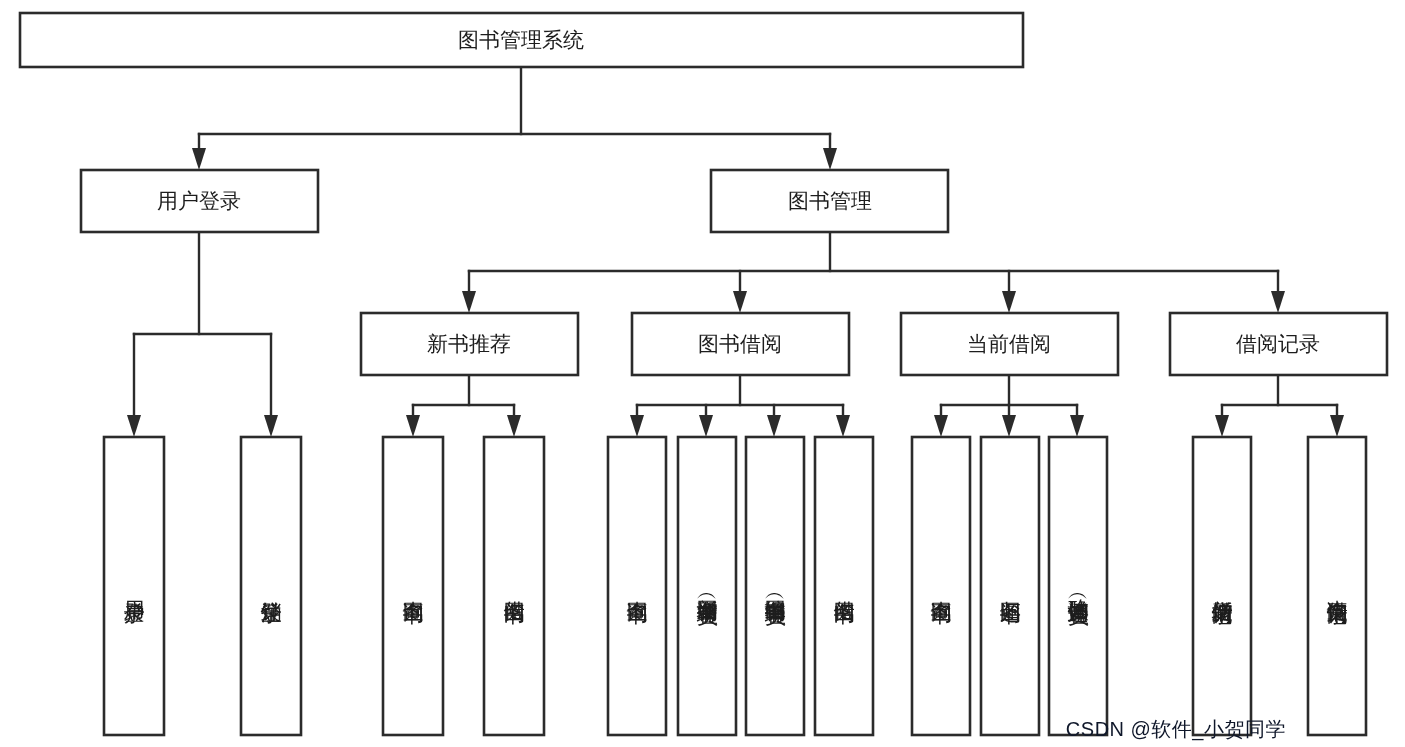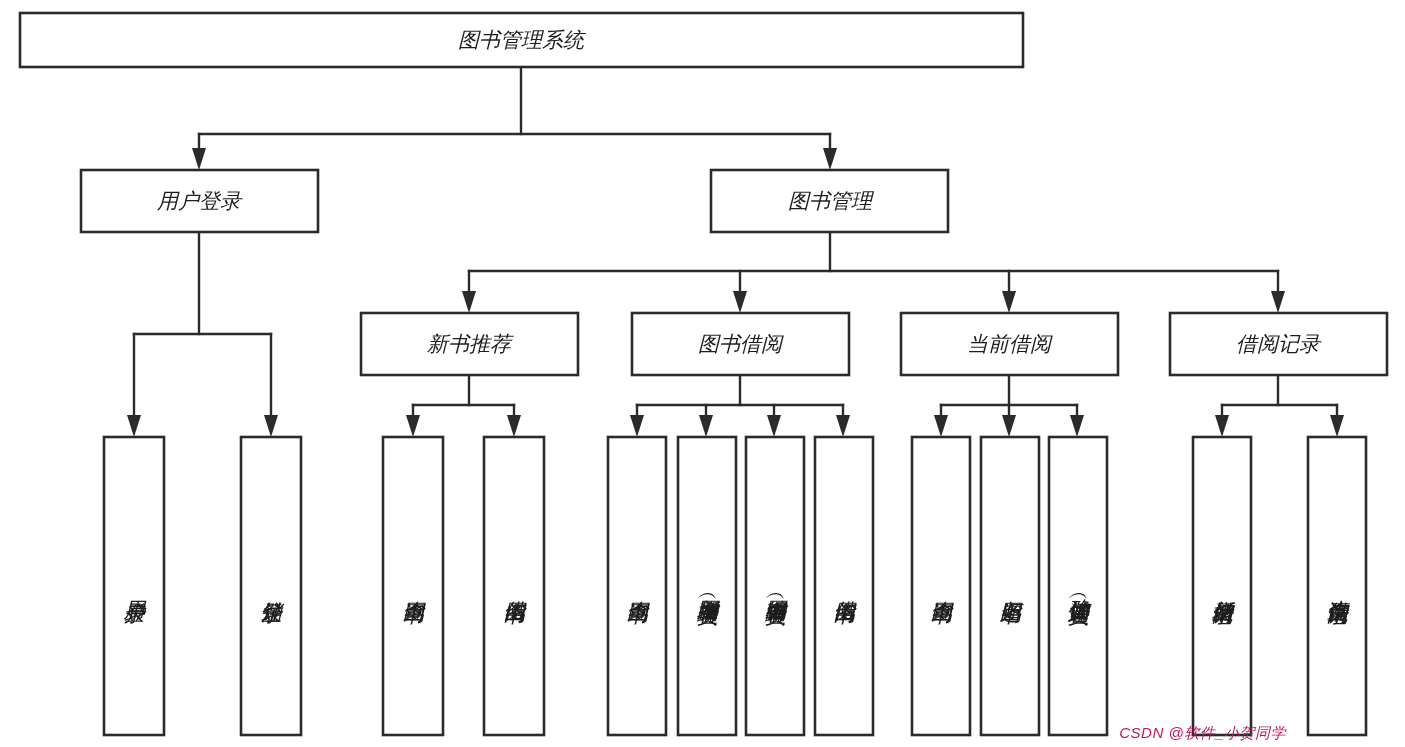--- a/index.html
+++ b/index.html
@@ -11,21 +11,20 @@
     width: 1405px;
     height: 747px;
     font-family: "Liberation Sans", "DejaVu Sans", sans-serif;
     overflow: hidden;
   }
   #diagram-root {
     position: relative;
     width: 1294px;
     height: 747px;
     background: #ffffff;
-    font-style: italic;
   }
   svg.canvas {
     position: absolute;
     left: 0;
     top: 0;
     width: 1405px;
     height: 747px;
     display: block;
   }
   .node-box {
@@ -64,22 +63,22 @@
     align-items: center;
     justify-content: center;
     text-align: center;
     pointer-events: none;
   }
   .watermark {
     position: absolute;
     right: 8px;
     bottom: 4px;
     font-family: "Liberation Sans", "DejaVu Sans", sans-serif;
-    font-size: 15px;
-    color: #be185d;
+    font-size: 20px;
+    color: #0f172a;
     letter-spacing: 0.5px;
     white-space: nowrap;
   }
 </style>
 </head>
 <body>
 
 <div id="diagram-root">
 
   <svg class="canvas" viewBox="0 0 1405 747" xmlns="http://www.w3.org/2000/svg">

